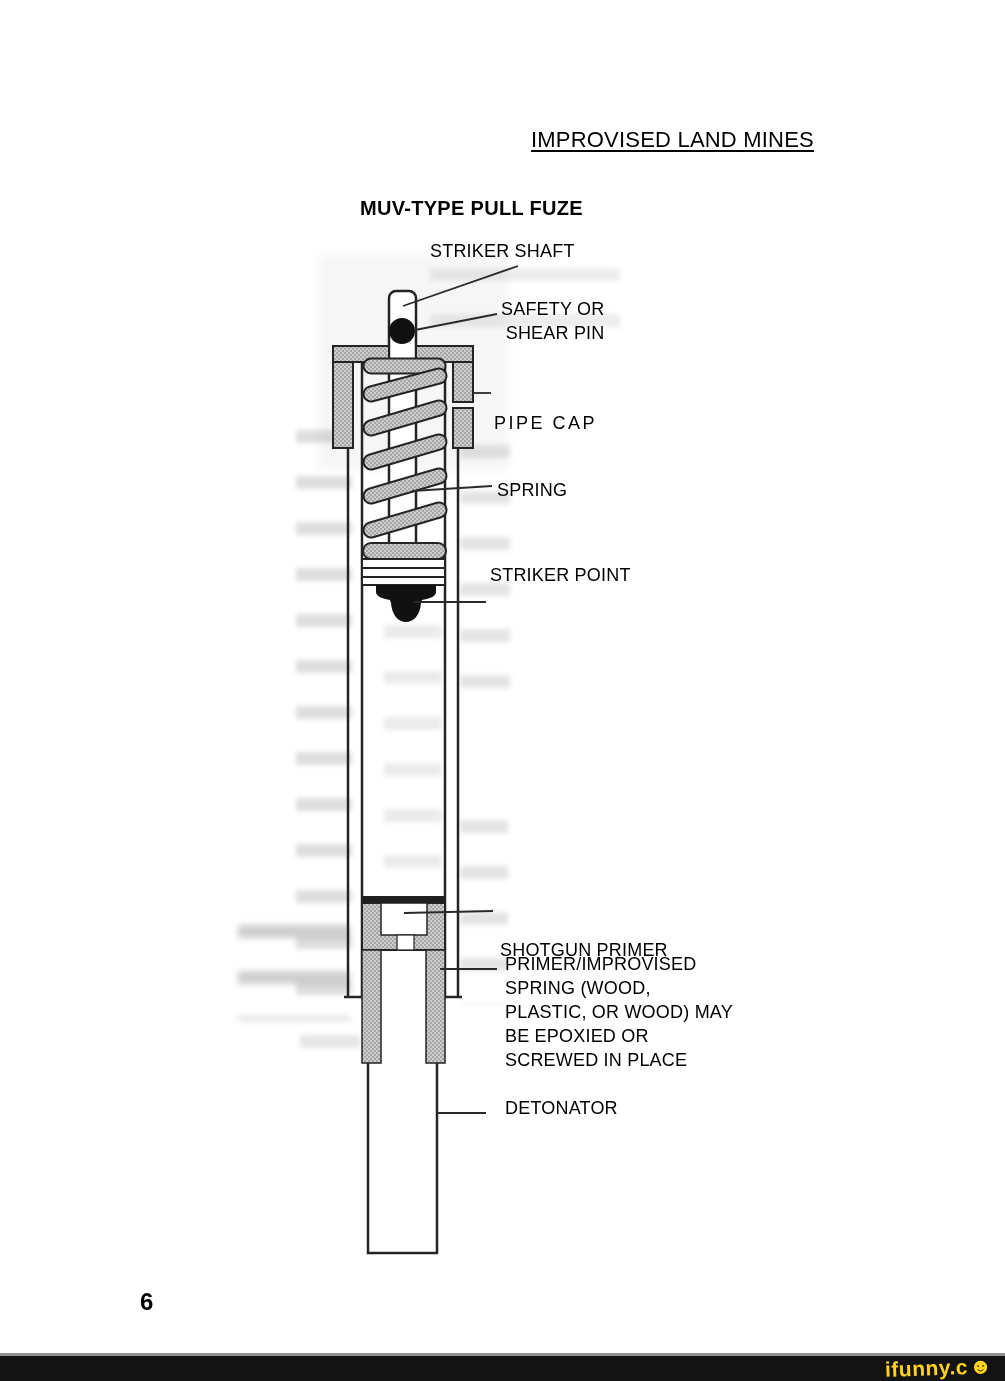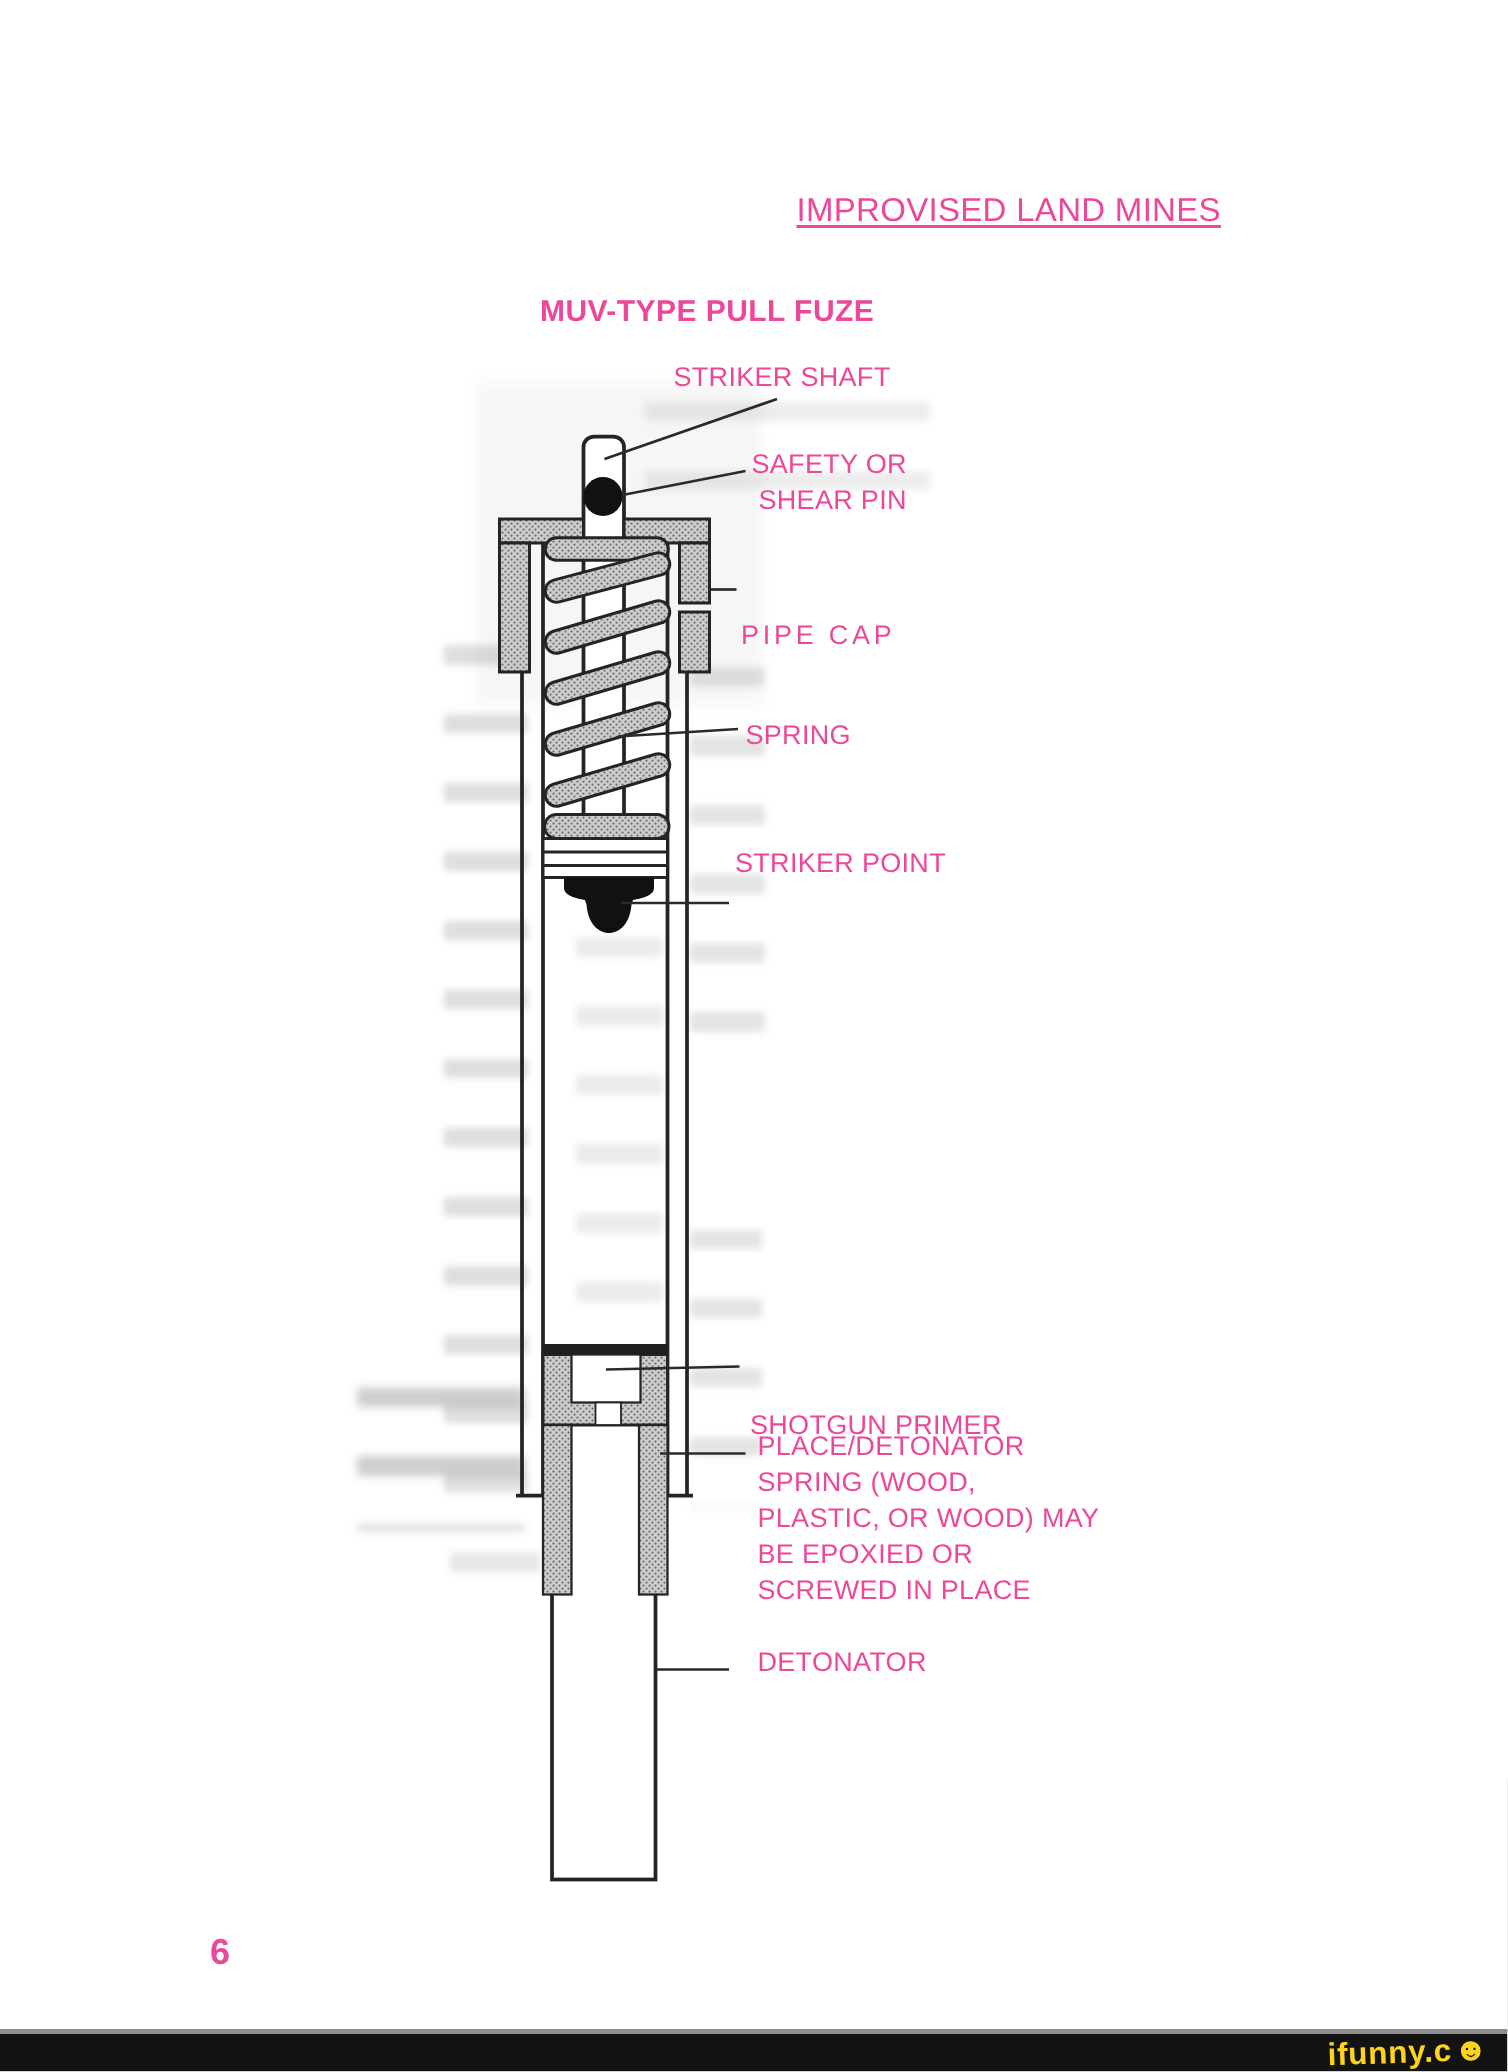--- a/index.html
+++ b/index.html
@@ -1,20 +1,20 @@
 <!DOCTYPE html>
 <html><head>
 <meta charset="utf-8">
 <style>
   html,body{margin:0;padding:0;background:#e8e8e8;}
   #page{
     position:relative;width:1005px;height:1381px;background:#ffffff;
     overflow:hidden;font-family:"Liberation Sans",sans-serif;color:#151515;
   }
-  .lbl{position:absolute;font-size:18px;line-height:24px;color:#ec4899;
+  .lbl{position:absolute;font-size:18px;line-height:24px;color:#000000;
        white-space:nowrap;letter-spacing:.2px;}
   .title{font-size:22px;letter-spacing:.2px;text-decoration:underline;
          text-decoration-thickness:2px;text-underline-offset:3px;}
   .subtitle{font-size:20px;font-weight:700;letter-spacing:.3px;}
   .pipecap{letter-spacing:2.5px;}
   .pagenum{font-size:24px;font-weight:700;}
   .bold{font-weight:400;}
   svg{position:absolute;left:0;top:0;}
   
   .smudge{position:absolute;filter:blur(2.5px);
@@ -119,37 +119,37 @@
       <line x1="414" y1="602" x2="486" y2="602"></line>
       <line x1="404" y1="913" x2="493" y2="911"></line>
       <line x1="440" y1="969" x2="497" y2="969"></line>
       <line x1="437" y1="1113" x2="486" y2="1113"></line>
     </g>
   </svg>
 
   <div class="lbl title" style="left:531px;top:128px;">IMPROVISED LAND MINES</div>
   <div class="lbl subtitle" style="left:360px;top:196px;">MUV-TYPE PULL FUZE</div>
 
-  <div class="lbl" style="left:449px;top:239px;">STRIKER SHAFT</div>
+  <div class="lbl" style="left:430px;top:239px;">STRIKER SHAFT</div>
 
   <div class="lbl" style="left:501px;top:297px;text-align:right;">
     <div>SAFETY OR</div>
     <div>SHEAR PIN</div>
   </div>
 
   <div class="lbl pipecap" style="left:494px;top:384px;margin-top:27px;">PIPE CAP</div>
 
   <div class="lbl" style="left:497px;top:478px;">SPRING</div>
 
   <div class="lbl" style="left:490px;top:563px;">STRIKER POINT</div>
 
   <div class="lbl" style="left:500px;top:902px;margin-top:36px;">SHOTGUN PRIMER</div>
 
   <div class="lbl" style="left:505px;top:952px;">
-    <div>PLACE/DETONATOR</div>
+    <div>PRIMER/IMPROVISED</div>
     <div>SPRING (WOOD,</div>
     <div><span>PLASTIC, OR WOOD) </span><span class="bold">MAY</span></div>
     <div>BE EPOXIED OR</div>
     <div>SCREWED IN PLACE</div>
   </div>
 
   <div class="lbl" style="left:505px;top:1096px;">DETONATOR</div>
 
   <div class="lbl pagenum" style="left:140px;top:1290px;">6</div>
 

